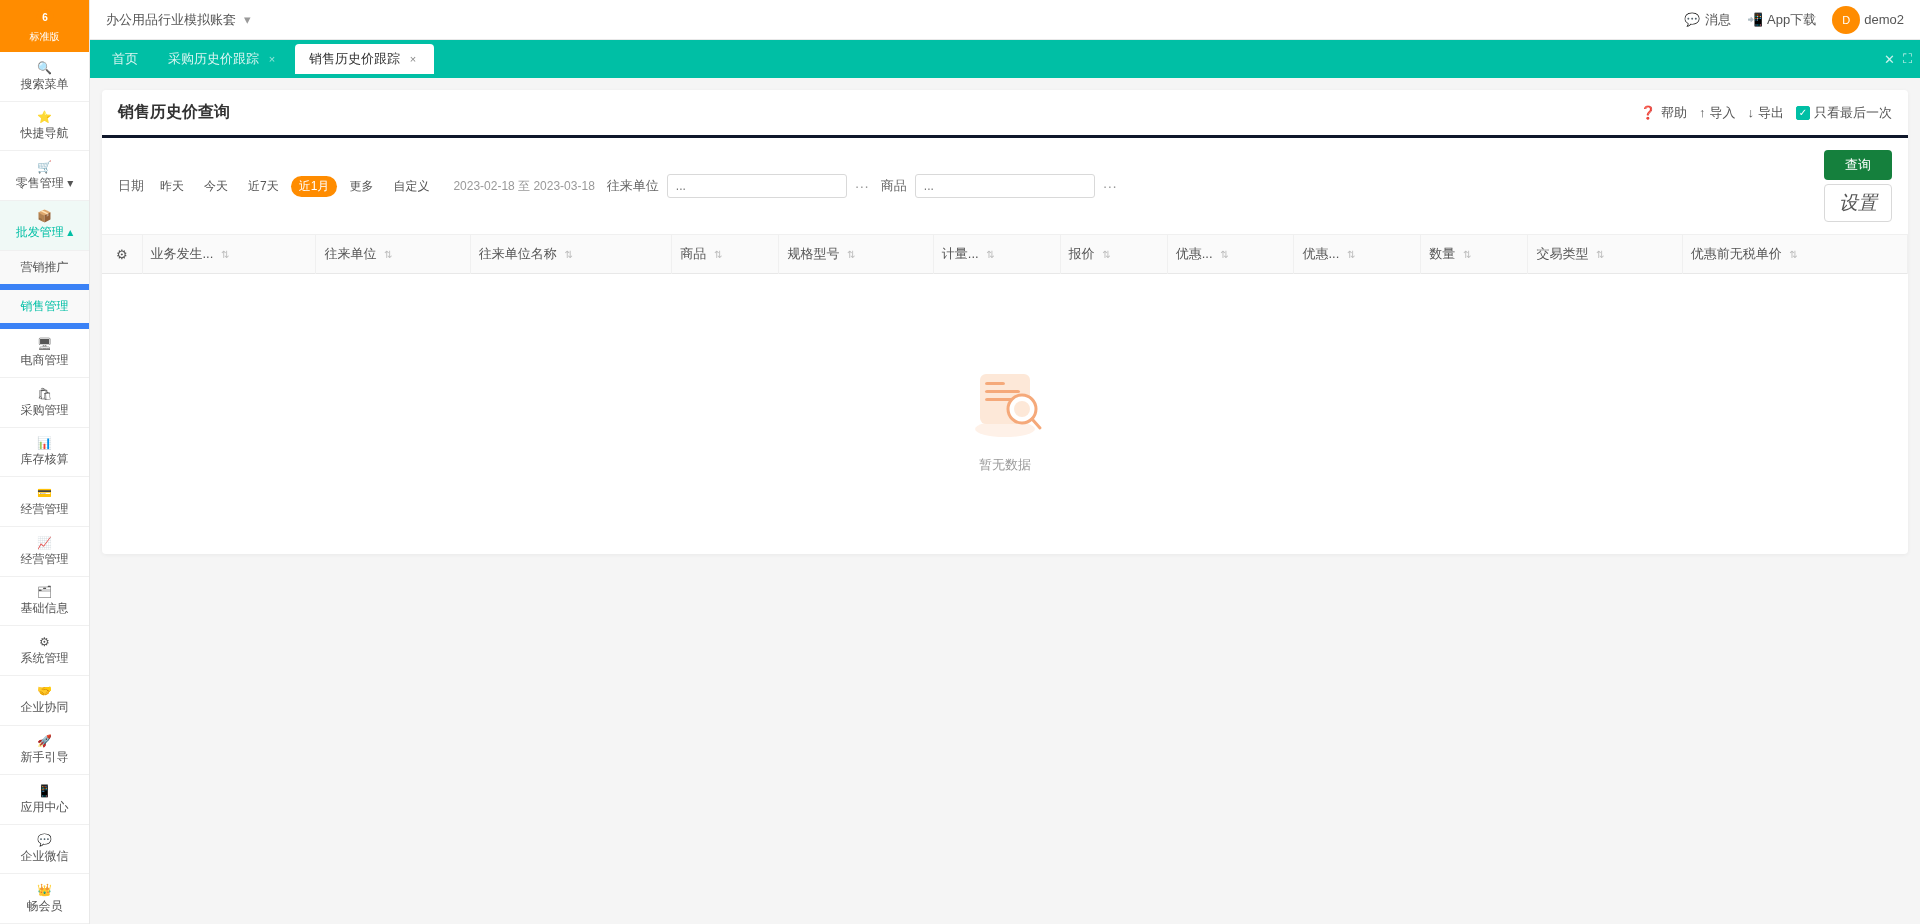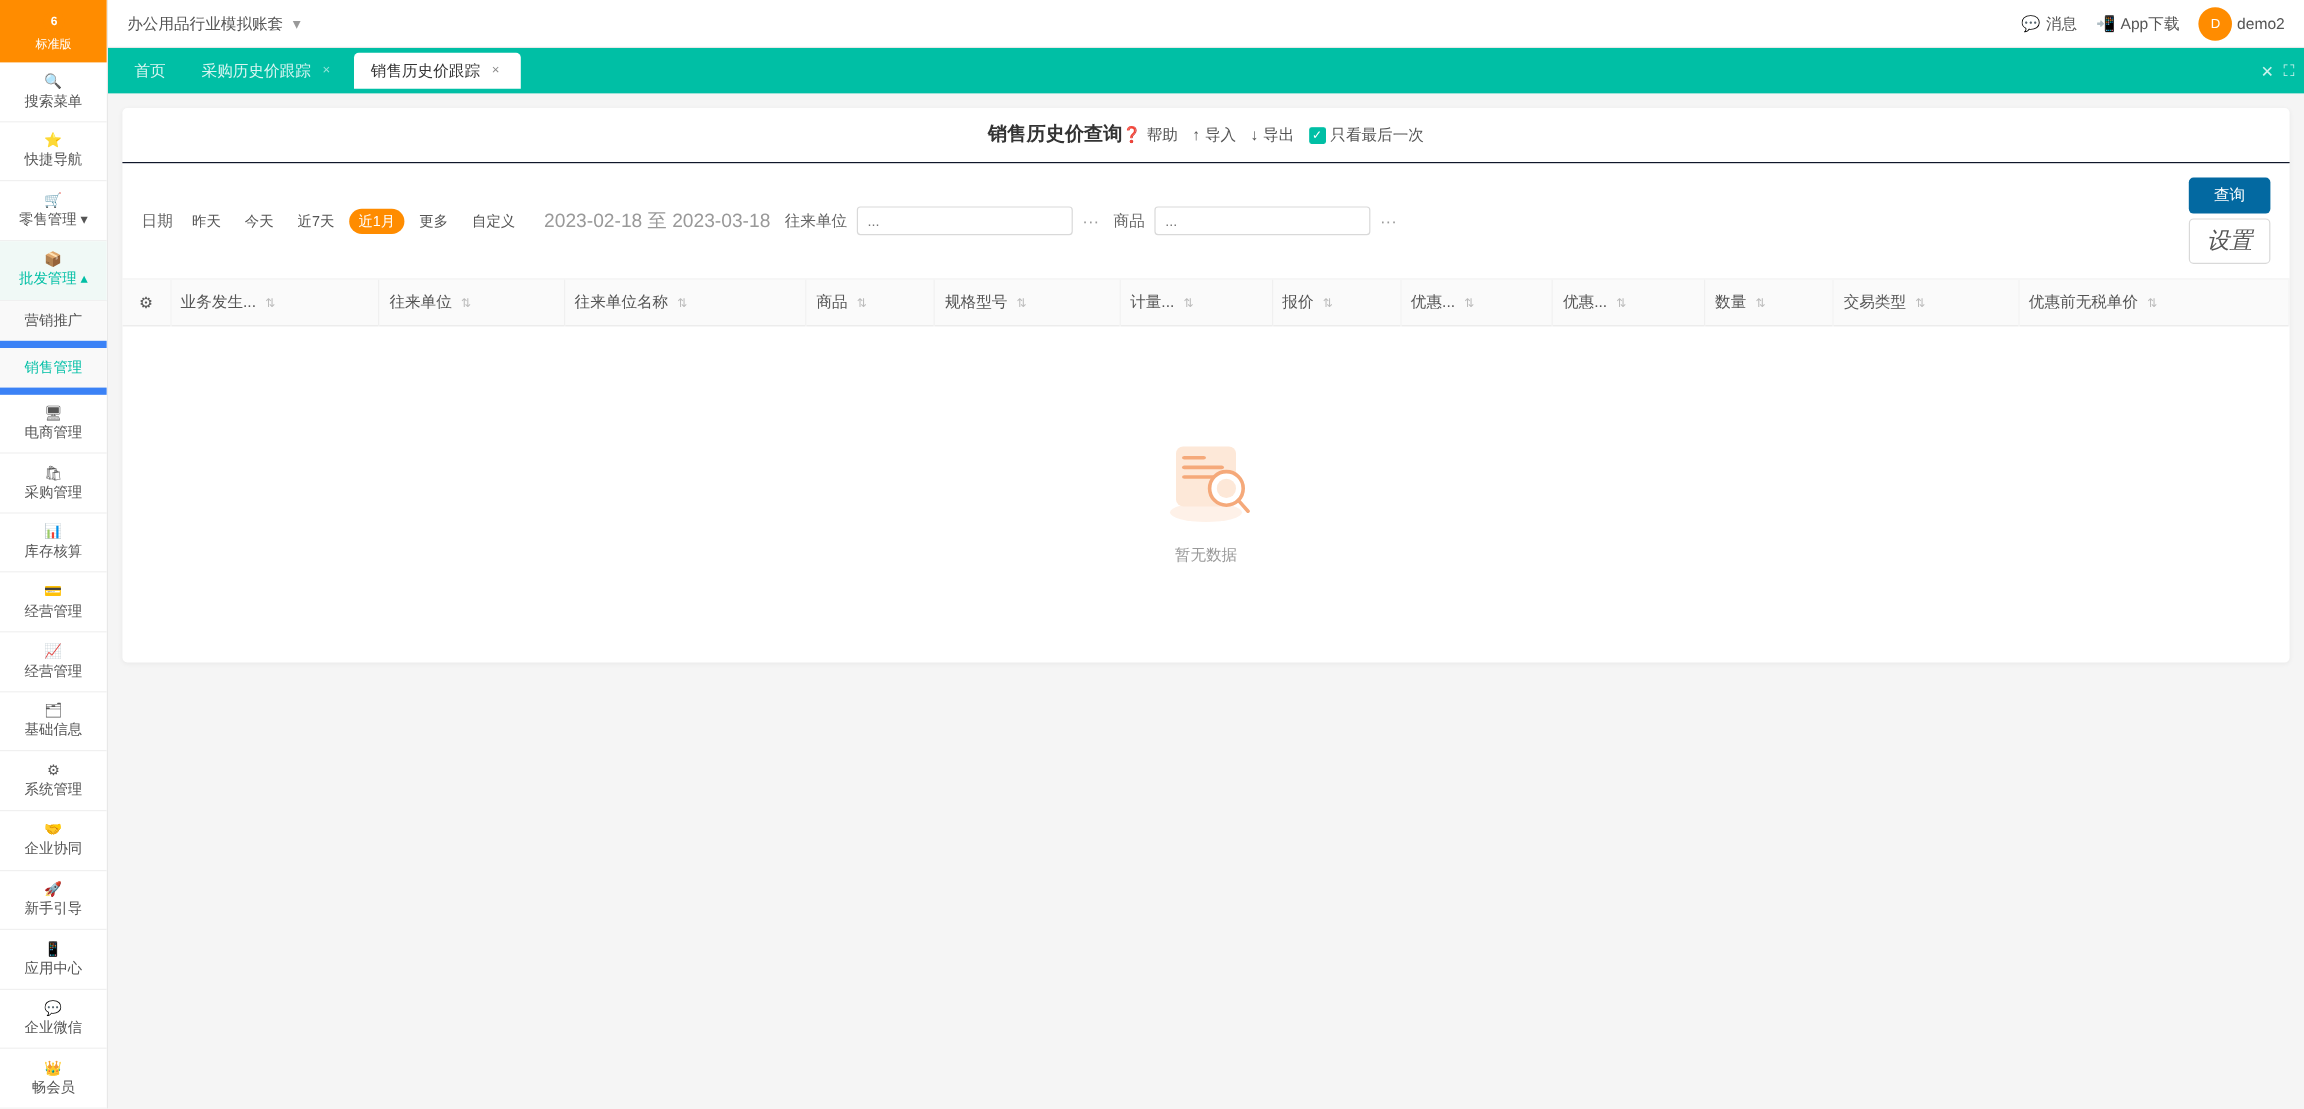--- a/index.html
+++ b/index.html
@@ -166,23 +166,23 @@
     .card {
       background: #fff;
       border-radius: 4px;
       box-shadow: 0 1px 4px rgba(0,0,0,0.05);
     }
 
     
     .page-header {
       display: flex;
       align-items: center;
-      justify-content: center;
+      justify-content: space-between;
       padding: 12px 16px;
-      border-bottom: 1px solid #0f172a;
+      border-bottom: 3px solid #0f172a;
     }
     .page-title {
       font-size: 16px;
       font-weight: 600;
       color: #333;
     }
     .page-header-actions {
       display: flex;
       align-items: center;
       gap: 12px;
@@ -244,21 +244,21 @@
       cursor: pointer;
       font-size: 12px;
       color: #555;
     }
     .date-option.active {
       background: #ff8c00;
       color: #fff;
       border-radius: 12px;
     }
     .date-range {
-      font-size: 16px;
+      font-size: 12px;
       color: #999;
       margin-left: 4px;
     }
     .filter-input-group {
       display: flex;
       align-items: center;
       gap: 8px;
     }
     .filter-input {
       border: 1px solid #d9d9d9;
@@ -268,21 +268,21 @@
       width: 180px;
       outline: none;
       color: #333;
     }
     .filter-dots {
       color: #999;
       cursor: pointer;
       font-size: 14px;
     }
     .btn-query {
-      background: #0369a1;
+      background: #15803d;
       color: #fff;
       border: none;
       border-radius: 4px;
       padding: 6px 20px;
       cursor: pointer;
       font-size: 13px;
     }
     .btn-settings {
       background: #fff;
       color: #555;

